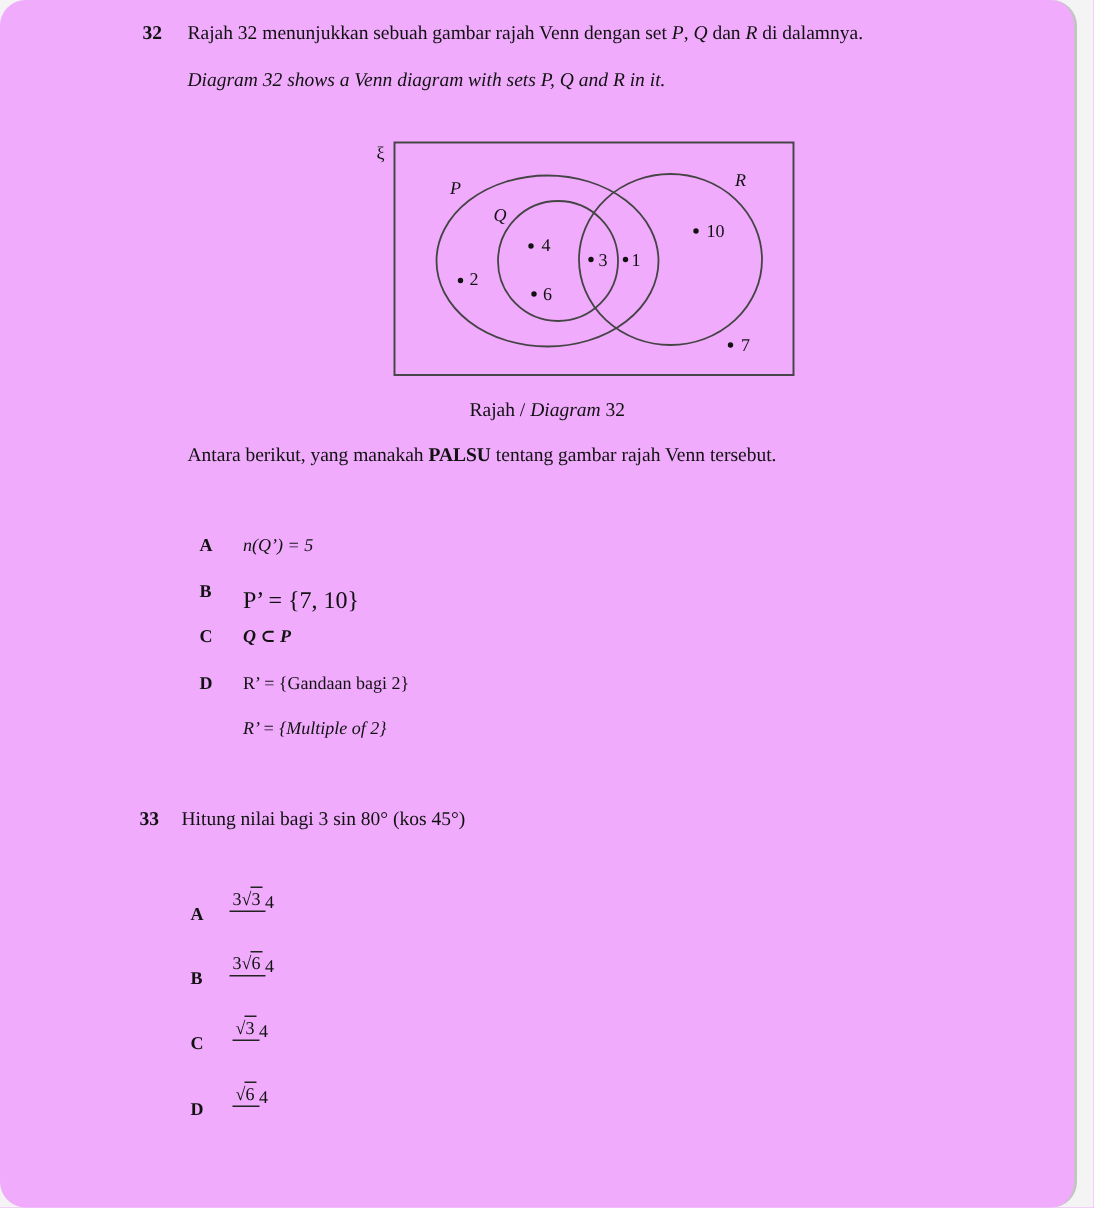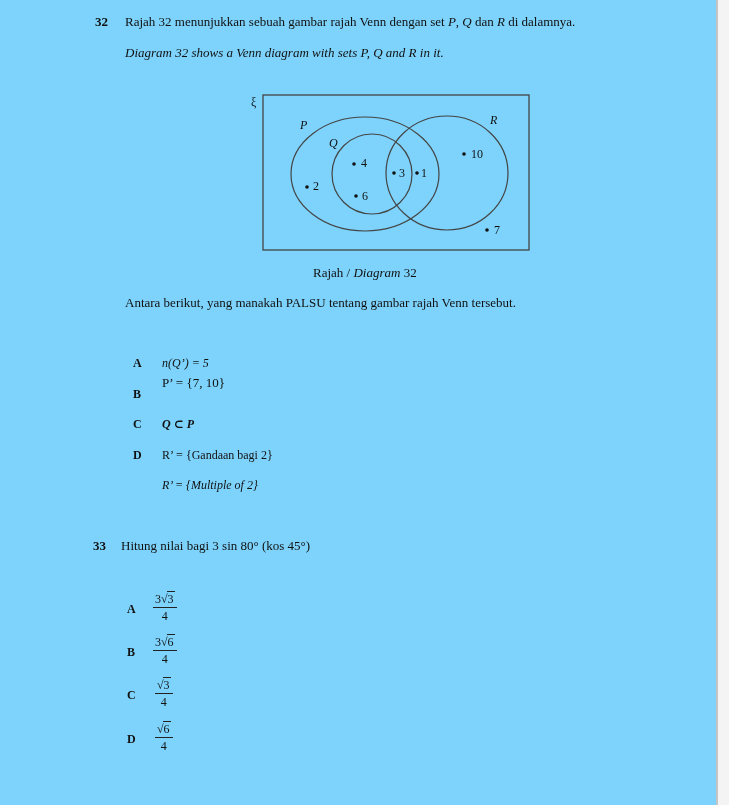--- a/index.html
+++ b/index.html
@@ -6,34 +6,35 @@
   body {
     width: 729px; height: 805px; overflow: hidden;
     background: #f4f4f4;
     font-family: "Liberation Serif", "DejaVu Serif", serif;
     color: #111;
     position: relative;
   }
   .page {
     position: absolute; left: 0; top: 0;
     width: 716px; height: 805px;
-    background: #7dd3fc;
+    background: #f0abfc;
     border-right: 2px solid #c4c4c4;
+    border-radius: 17px;
   }
   .abs { position: absolute; white-space: nowrap; }
   .txt { font-size: 13px; line-height: 16px; }
   .qnum { font-weight: bold; font-size: 13px; }
   .it { font-style: italic; }
-  .b { font-weight: normal; }
+  .b { font-weight: bold; }
   .optl { font-weight: bold; font-size: 12px; }
   .venn { position: absolute; left: 245px; top: 85px; }
   .venn text { font-family: "Liberation Serif", "DejaVu Serif", serif; font-size: 12px; fill: #111; }
   .venn .setlab { font-style: italic; font-size: 12px; }
   .frac {
-    position: absolute; display: inline-flex; flex-direction: column; align-items: center;
+    position: absolute; display: inline-flex; flex-direction: row; align-items: center;
     font-size: 12px; line-height: 14px;
   }
   .frac .num { padding: 0 2px 1px 2px; border-bottom: 1px solid #222; }
   .frac .den { padding-top: 1px; }
   .sqrt { display: inline-block; }
   .sqrt .rad { border-top: 1px solid #222; padding: 0 1px; margin-left: -1px; }
 </style>
 </head>
 <body>
 
@@ -70,21 +71,21 @@
   </svg>
 
   <div class="abs txt" style="left:313px; top:265px;"><span>Rajah / </span><span class="it">Diagram</span><span> 32</span></div>
 
   <div class="abs txt" style="left:125px; top:295px;"><span>Antara berikut, yang manakah </span><span class="b">PALSU</span><span> tentang gambar rajah Venn tersebut.</span></div>
 
   <div class="abs optl" style="left:133px; top:356px;">A</div>
   <div class="abs txt it" style="left:162px; top:355px; font-size:12px;">n(Q’) = 5</div>
 
   <div class="abs optl" style="left:133px; top:387px;">B</div>
-  <div class="abs txt" style="left:162px; top:375px; font-size:13px;">P’ = {7, 10}</div>
+  <div class="abs txt" style="left:162px; top:393px; font-size:16px;">P’ = {7, 10}</div>
 
   <div class="abs optl" style="left:133px; top:417px;">C</div>
   <div class="abs txt it" style="left:162px; top:416px; font-size:12px;font-weight:bold;">Q ⊂ P</div>
 
   <div class="abs optl" style="left:133px; top:448px;">D</div>
   <div class="abs txt" style="left:162px; top:447px; font-size:12px;">R’ = {Gandaan bagi 2}</div>
   <div class="abs txt it" style="left:162px; top:477px; font-size:12px;">R’ = {Multiple of  2}</div>
 
   <div class="abs qnum" style="left:93px; top:538px;">33</div>
   <div class="abs txt" style="left:121px; top:538px;">Hitung nilai bagi 3 sin 80° (kos 45°)</div>

